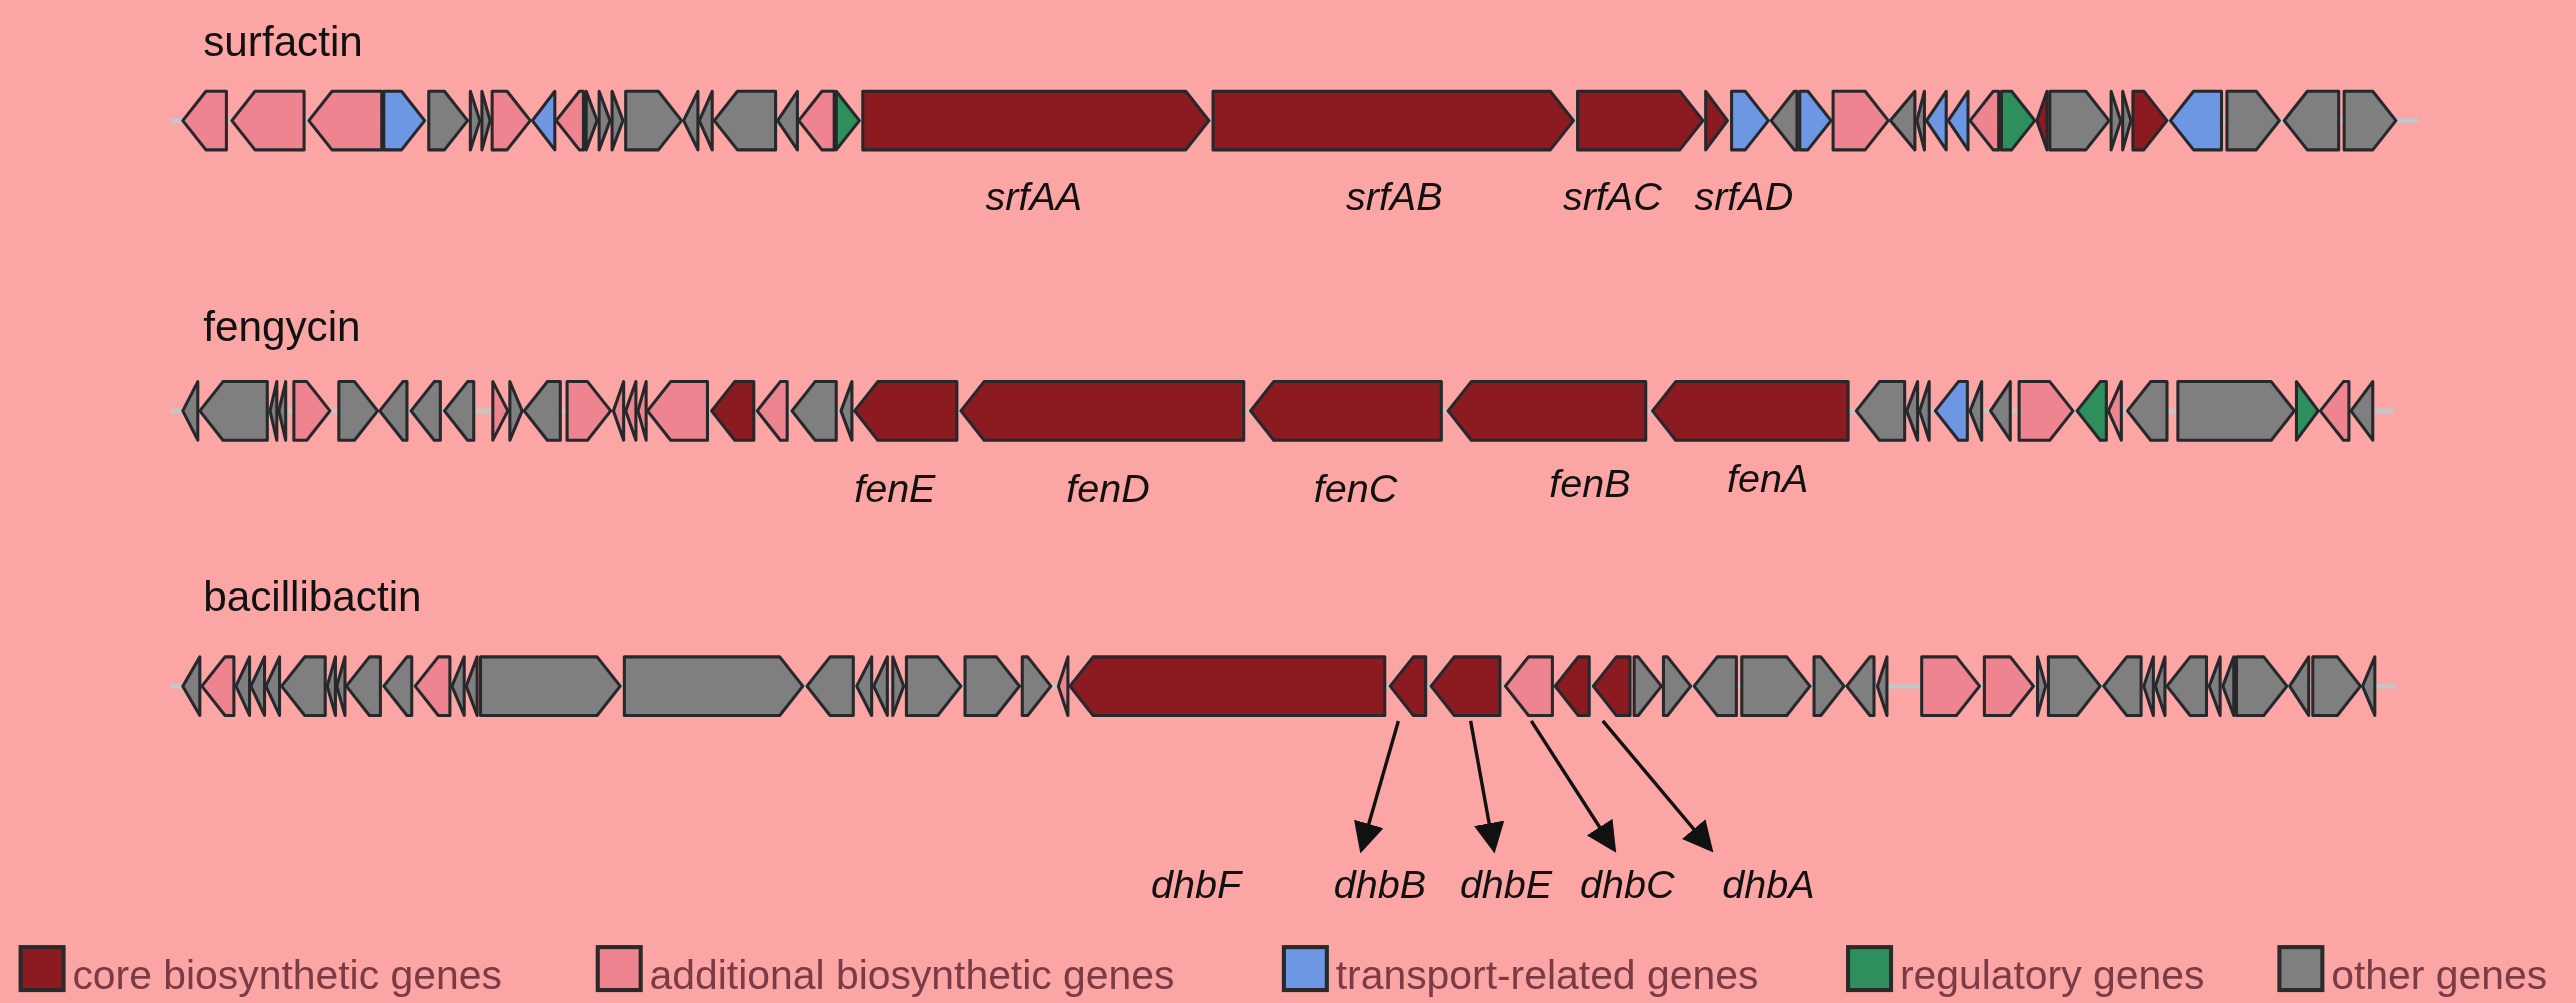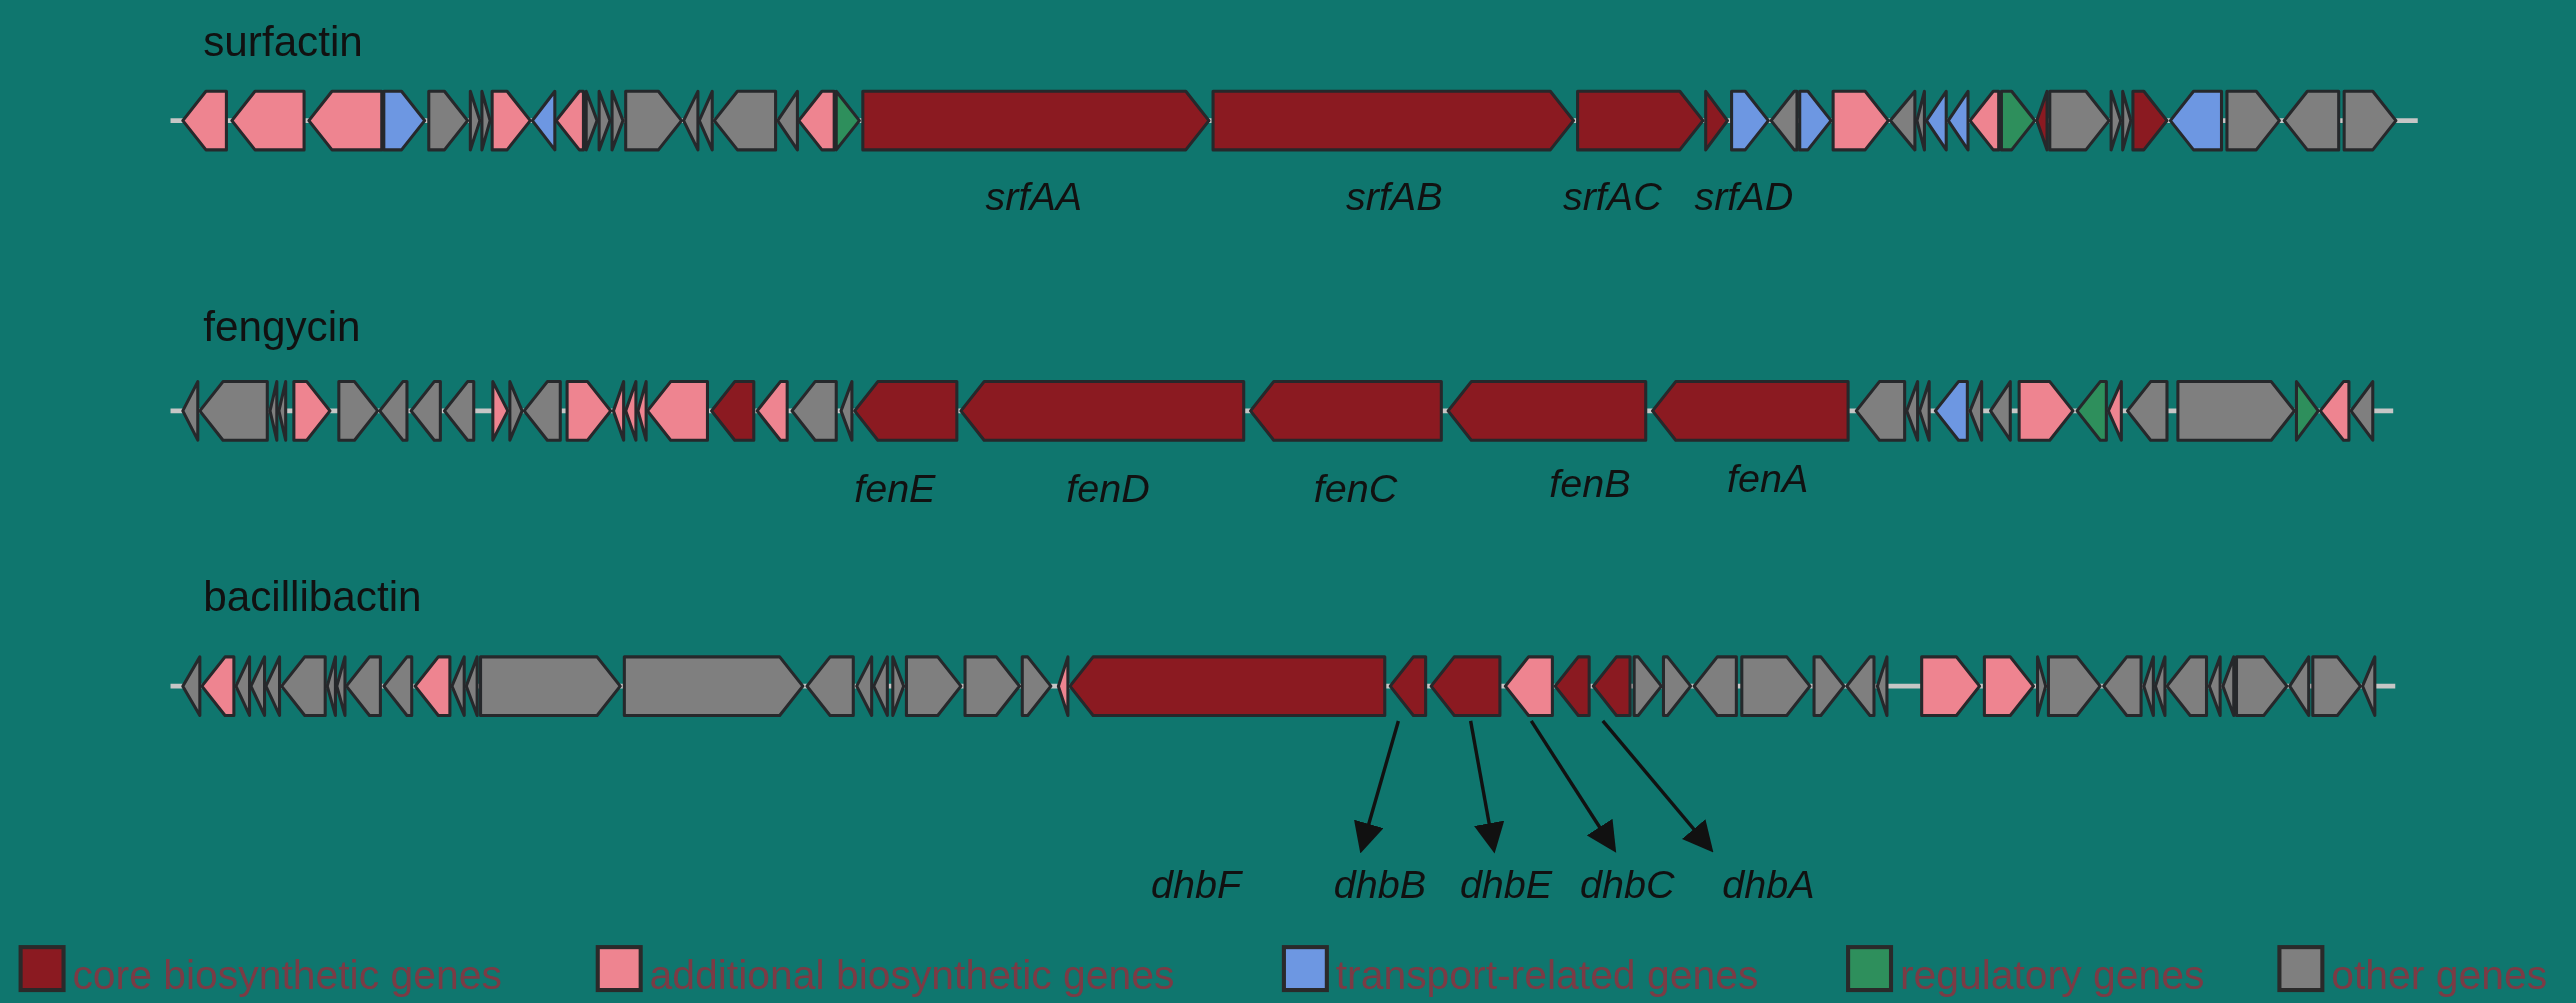--- a/index.html
+++ b/index.html
@@ -1,16 +1,16 @@
 <!DOCTYPE html>
 <html style="font-size:11px"><head>
 <meta charset="utf-8">
 <style>
   html, body { margin: 0; padding: 0; background: #ffffff; }
-  #stage { position: relative; width: 2576px; height: 1003px; background: #0f766e; }
+  #stage { position: relative; width: 2576px; height: 1003px; background: #fca5a5; }
   svg { display: block; font-family: "Liberation Sans", sans-serif; }
   .cluster-title { font-size: 62px; fill: #111111; }
   .gene-label { font-size: 58px; font-style: italic; fill: #111111; text-anchor: middle; }
   .legend-label { font-size: 60px; fill: #7b3b45; }
 </style>
 </head>
 <body>
 
 <div id="stage">
   <svg id="figure" width="2576" height="1003" viewBox="0 0 3780 1472" xmlns="http://www.w3.org/2000/svg">

